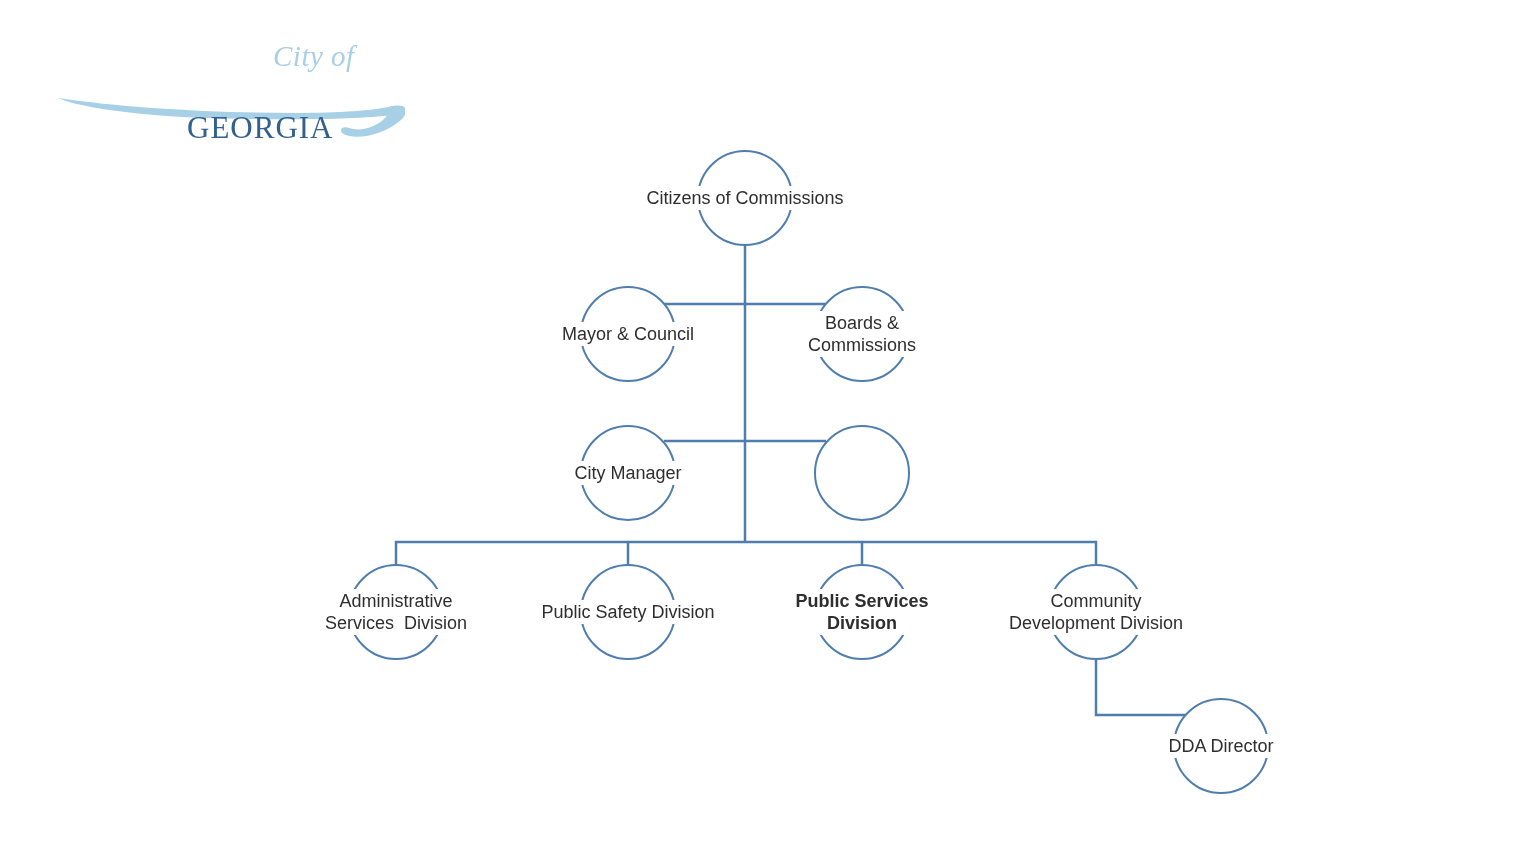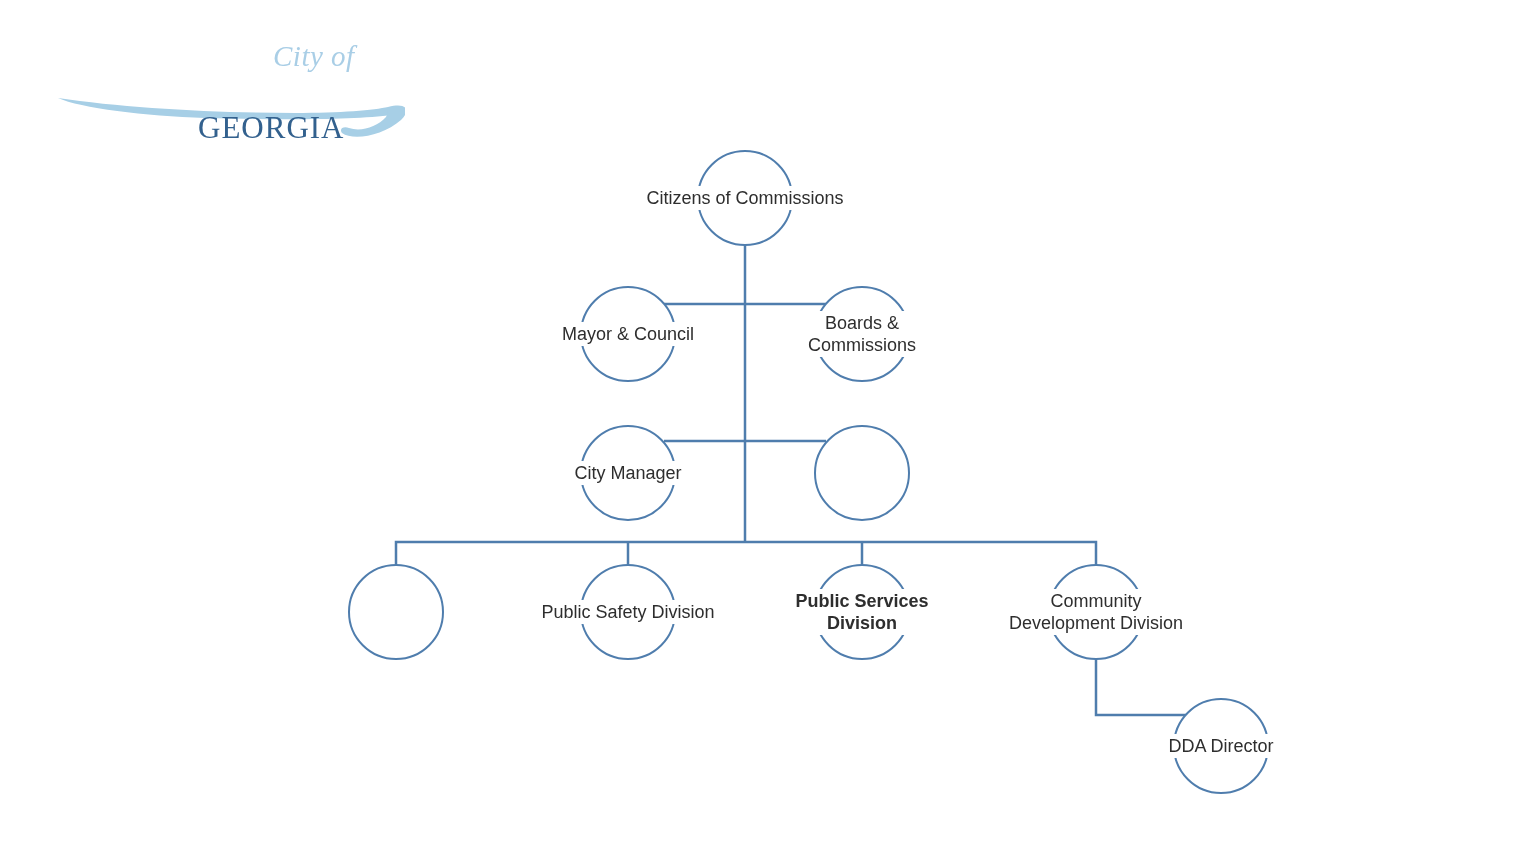--- a/index.html
+++ b/index.html
@@ -91,21 +91,21 @@
     left: 28px;
     top: 33px;
     font-family: "Liberation Serif", serif;
     font-size: 43px;
     letter-spacing: 1.5px;
     line-height: 1;
     color: var(--logo-name, #33618e);
   }
   #logo .georgia {
     position: absolute;
-    left: 143px;
+    left: 132px;
     top: 84px;
     font-family: "Liberation Serif", serif;
     font-size: 31px;
     letter-spacing: 1px;
     line-height: 1;
     color: var(--logo-name, #33618e);
   }
 </style>
 </head>
 <body>
@@ -151,20 +151,22 @@
     </div>
     <div class="node" style="left: 580px; top: 425px;">
       <div class="circle"></div>
       <div class="label">City Manager</div>
     </div>
     <div class="node" style="left: 814px; top: 425px;">
       <div class="circle"></div>
     </div>
     <div class="node" style="left: 348px; top: 564px;">
       <div class="circle"></div>
+      <div class="label">Administrative
+Services  Division</div>
     </div>
     <div class="node" style="left: 580px; top: 564px;">
       <div class="circle"></div>
       <div class="label">Public Safety Division</div>
     </div>
     <div class="node" style="left: 814px; top: 564px; font-weight: bold;">
       <div class="circle"></div>
       <div class="label">Public Services
 Division</div>
     </div>

